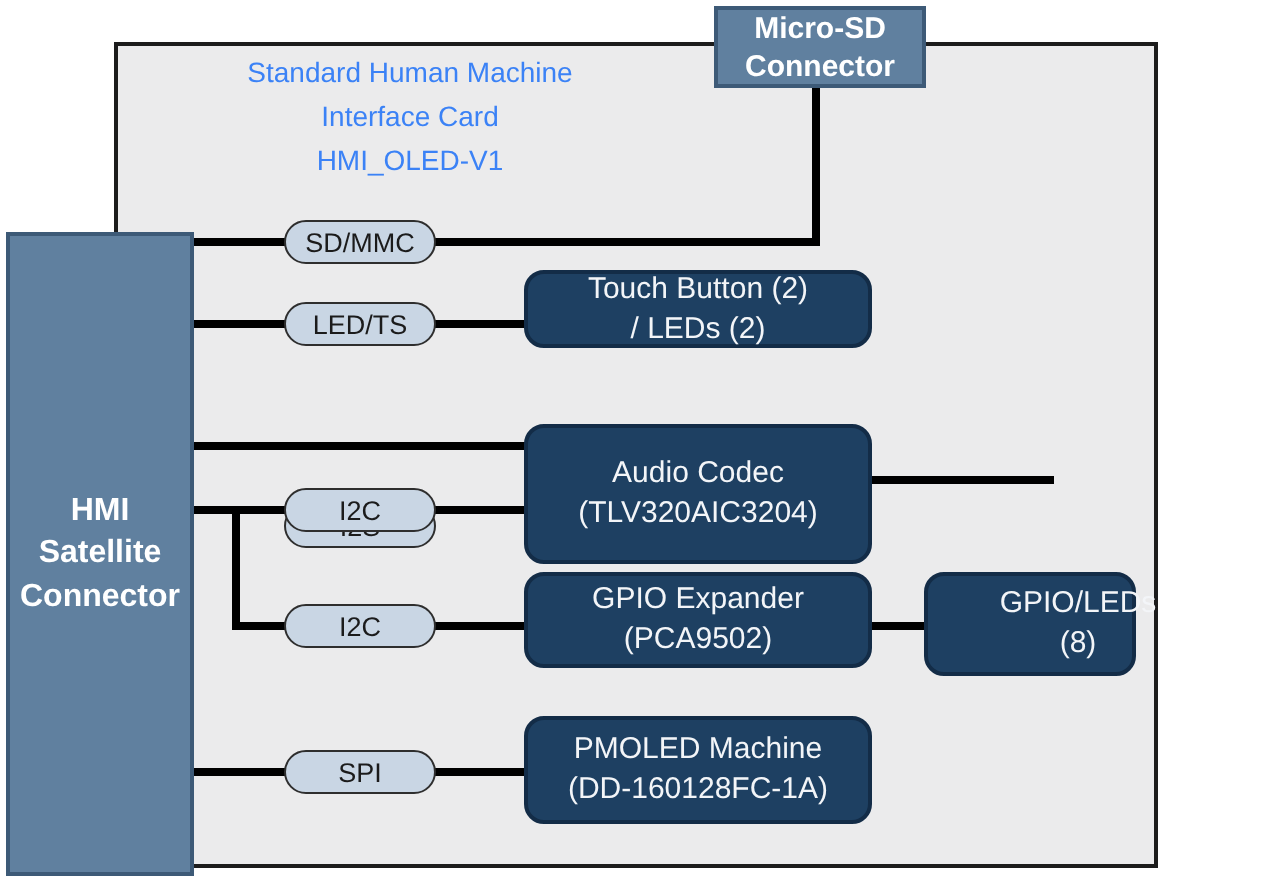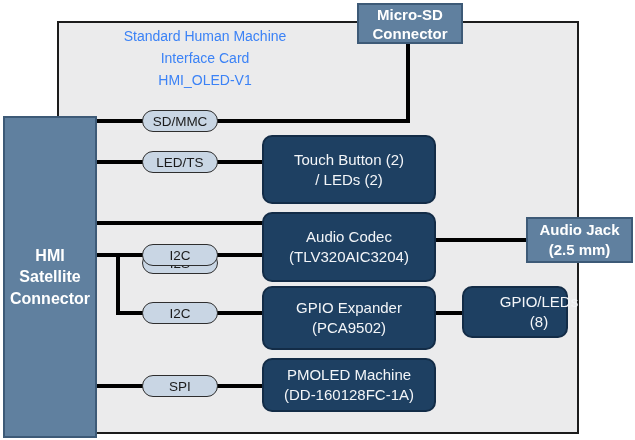--- a/index.html
+++ b/index.html
@@ -39,23 +39,23 @@
     font-size:16px;line-height:21.5px;
   }
   .microsd{
     left:357px;top:3px;width:106px;height:41px;
     font-size:15px;line-height:19px;
   }
   .audiojack{
     left:526px;top:217px;width:107px;height:46px;
     font-size:15px;line-height:20px;
   }
-  .block-touch{left:262px;top:135px;width:174px;height:69px;}
+  .block-touch{left:262px;top:135px;width:174px;height:39px;}
   .block-codec{left:262px;top:212px;width:174px;height:70px;}
-  .block-expander{left:262px;top:286px;width:174px;height:64px;}
+  .block-expander{left:262px;top:286px;width:174px;height:48px;}
   .block-pmoled{left:262px;top:358px;width:174px;height:54px;}
   .block-gpioleds{left:462px;top:286px;width:106px;height:52px;padding-left:48px;}
 </style>
 </head>
 <body>
 
 <div class="stage">
 
   <div class="card"></div>
 
@@ -118,18 +118,14 @@
 
   <div class="steel hmi-conn">
     <div>HMI</div>
     <div>Satellite</div>
     <div>Connector</div>
   </div>
   <div class="steel microsd">
     <div>Micro-SD</div>
     <div>Connector</div>
   </div>
-  <div class="steel audiojack">
-    <div>Audio Jack</div>
-    <div>(2.5 mm)</div>
-  </div>
 
 </div>
 
 </body></html>

